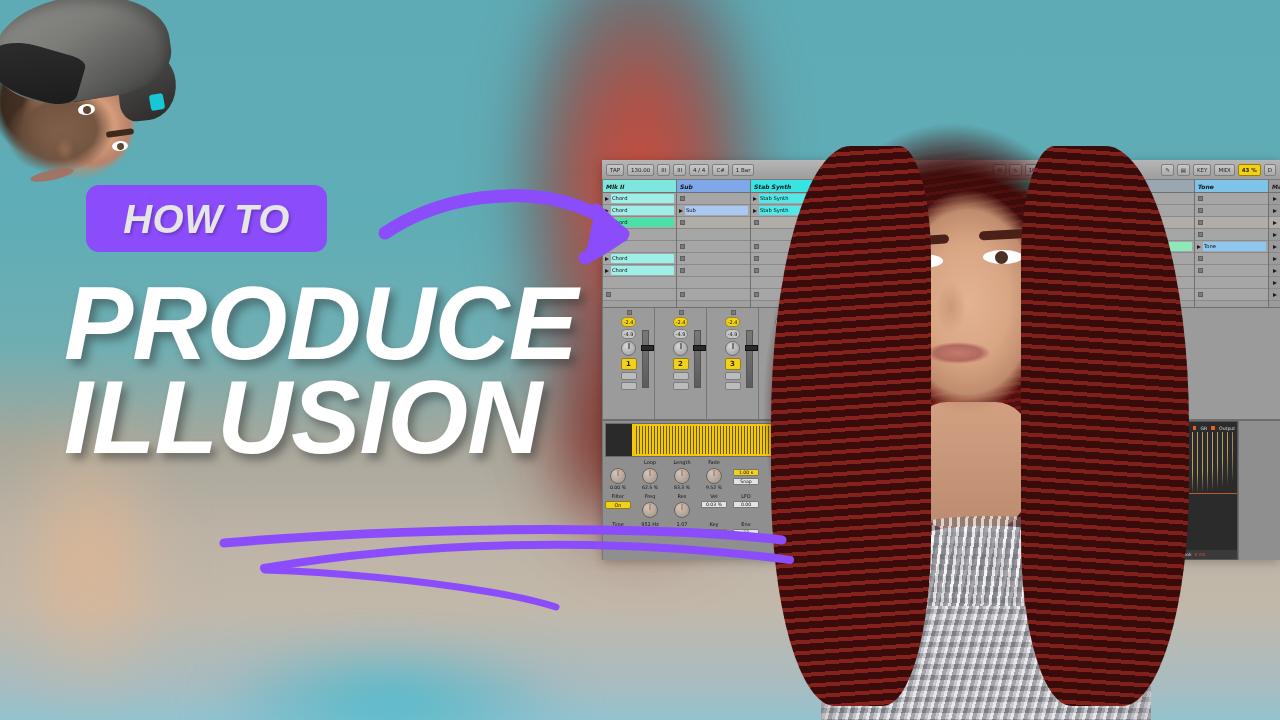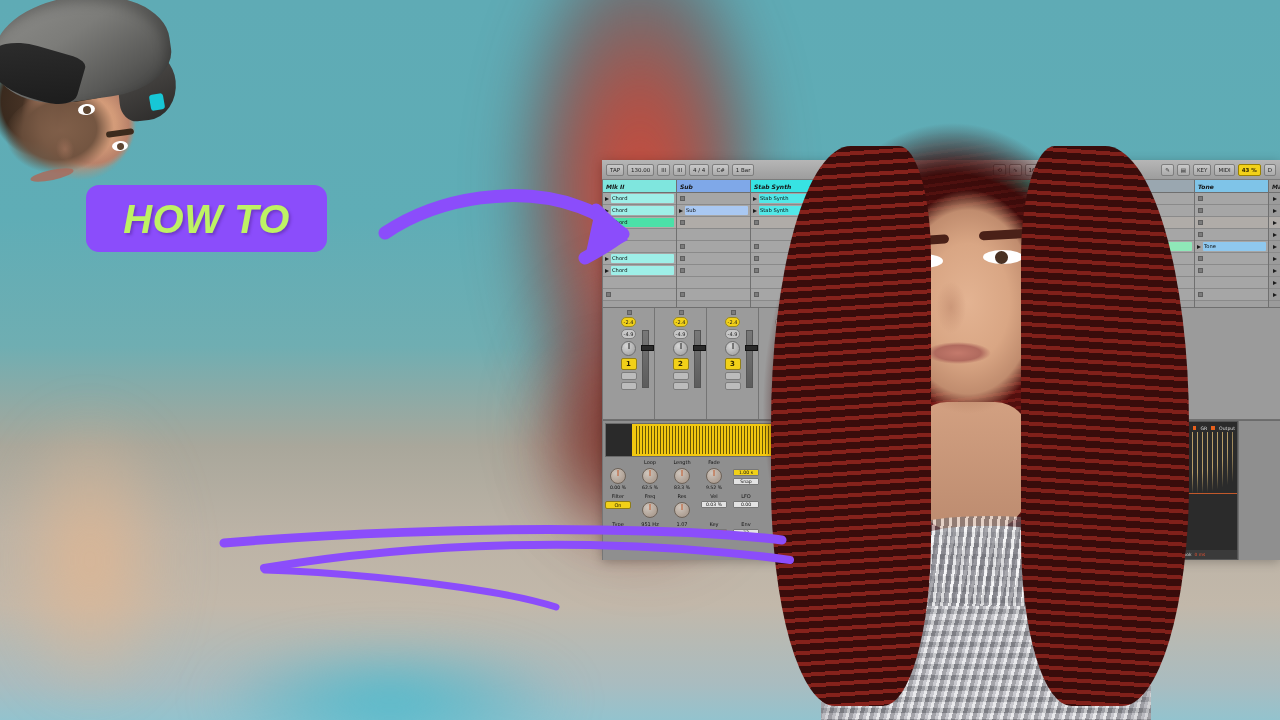--- a/index.html
+++ b/index.html
@@ -264,21 +264,21 @@
     border-radius:50% 50% 20% 20%;
   }
 
   
   .badge {
     position:absolute; left:86px; top:185px; width:241px; height:67px;
     background:#8B4DFB; border-radius:13px;
     display:flex; align-items:center; justify-content:center;
   }
   .badge span {
-    color:#bef264; font-size:40px; font-weight:bold; font-style:italic;
+    color:#e5e5e5; font-size:40px; font-weight:bold; font-style:italic;
     letter-spacing:0.5px; line-height:40px;
     text-shadow:2px 2px 3px rgba(60,20,110,.35);
   }
   .title {
     position:absolute; left:64px; top:276px; width:700px;
   }
   .title .line {
     color:#fff; font-weight:bold; font-style:italic;
     font-size:104px; line-height:94px; letter-spacing:-1px;
     text-shadow:5px 6px 9px rgba(40,40,40,.45);
@@ -914,14 +914,18 @@
       <path d="M224,543 C330,534 470,528 600,530 C680,531 740,535 782,540" stroke="#8B4DFB" stroke-width="9" fill="none" stroke-linecap="round"></path>
       <path d="M264,568 C360,552 470,543 590,545 C672,547 740,553 790,560" stroke="#8B4DFB" stroke-width="8" fill="none" stroke-linecap="round"></path>
       <path d="M265,570 C330,572 420,580 490,592 C520,597 540,602 556,607" stroke="#8B4DFB" stroke-width="7" fill="none" stroke-linecap="round"></path>
     </g>
   </svg>
 
   <div class="badge">
     <span>HOW TO</span>
   </div>
 
+  <div class="title">
+    <div class="line">PRODUCE</div>
+    <div class="line">ILLUSION</div>
+  </div>
 
 </div>
 
 </body></html>

